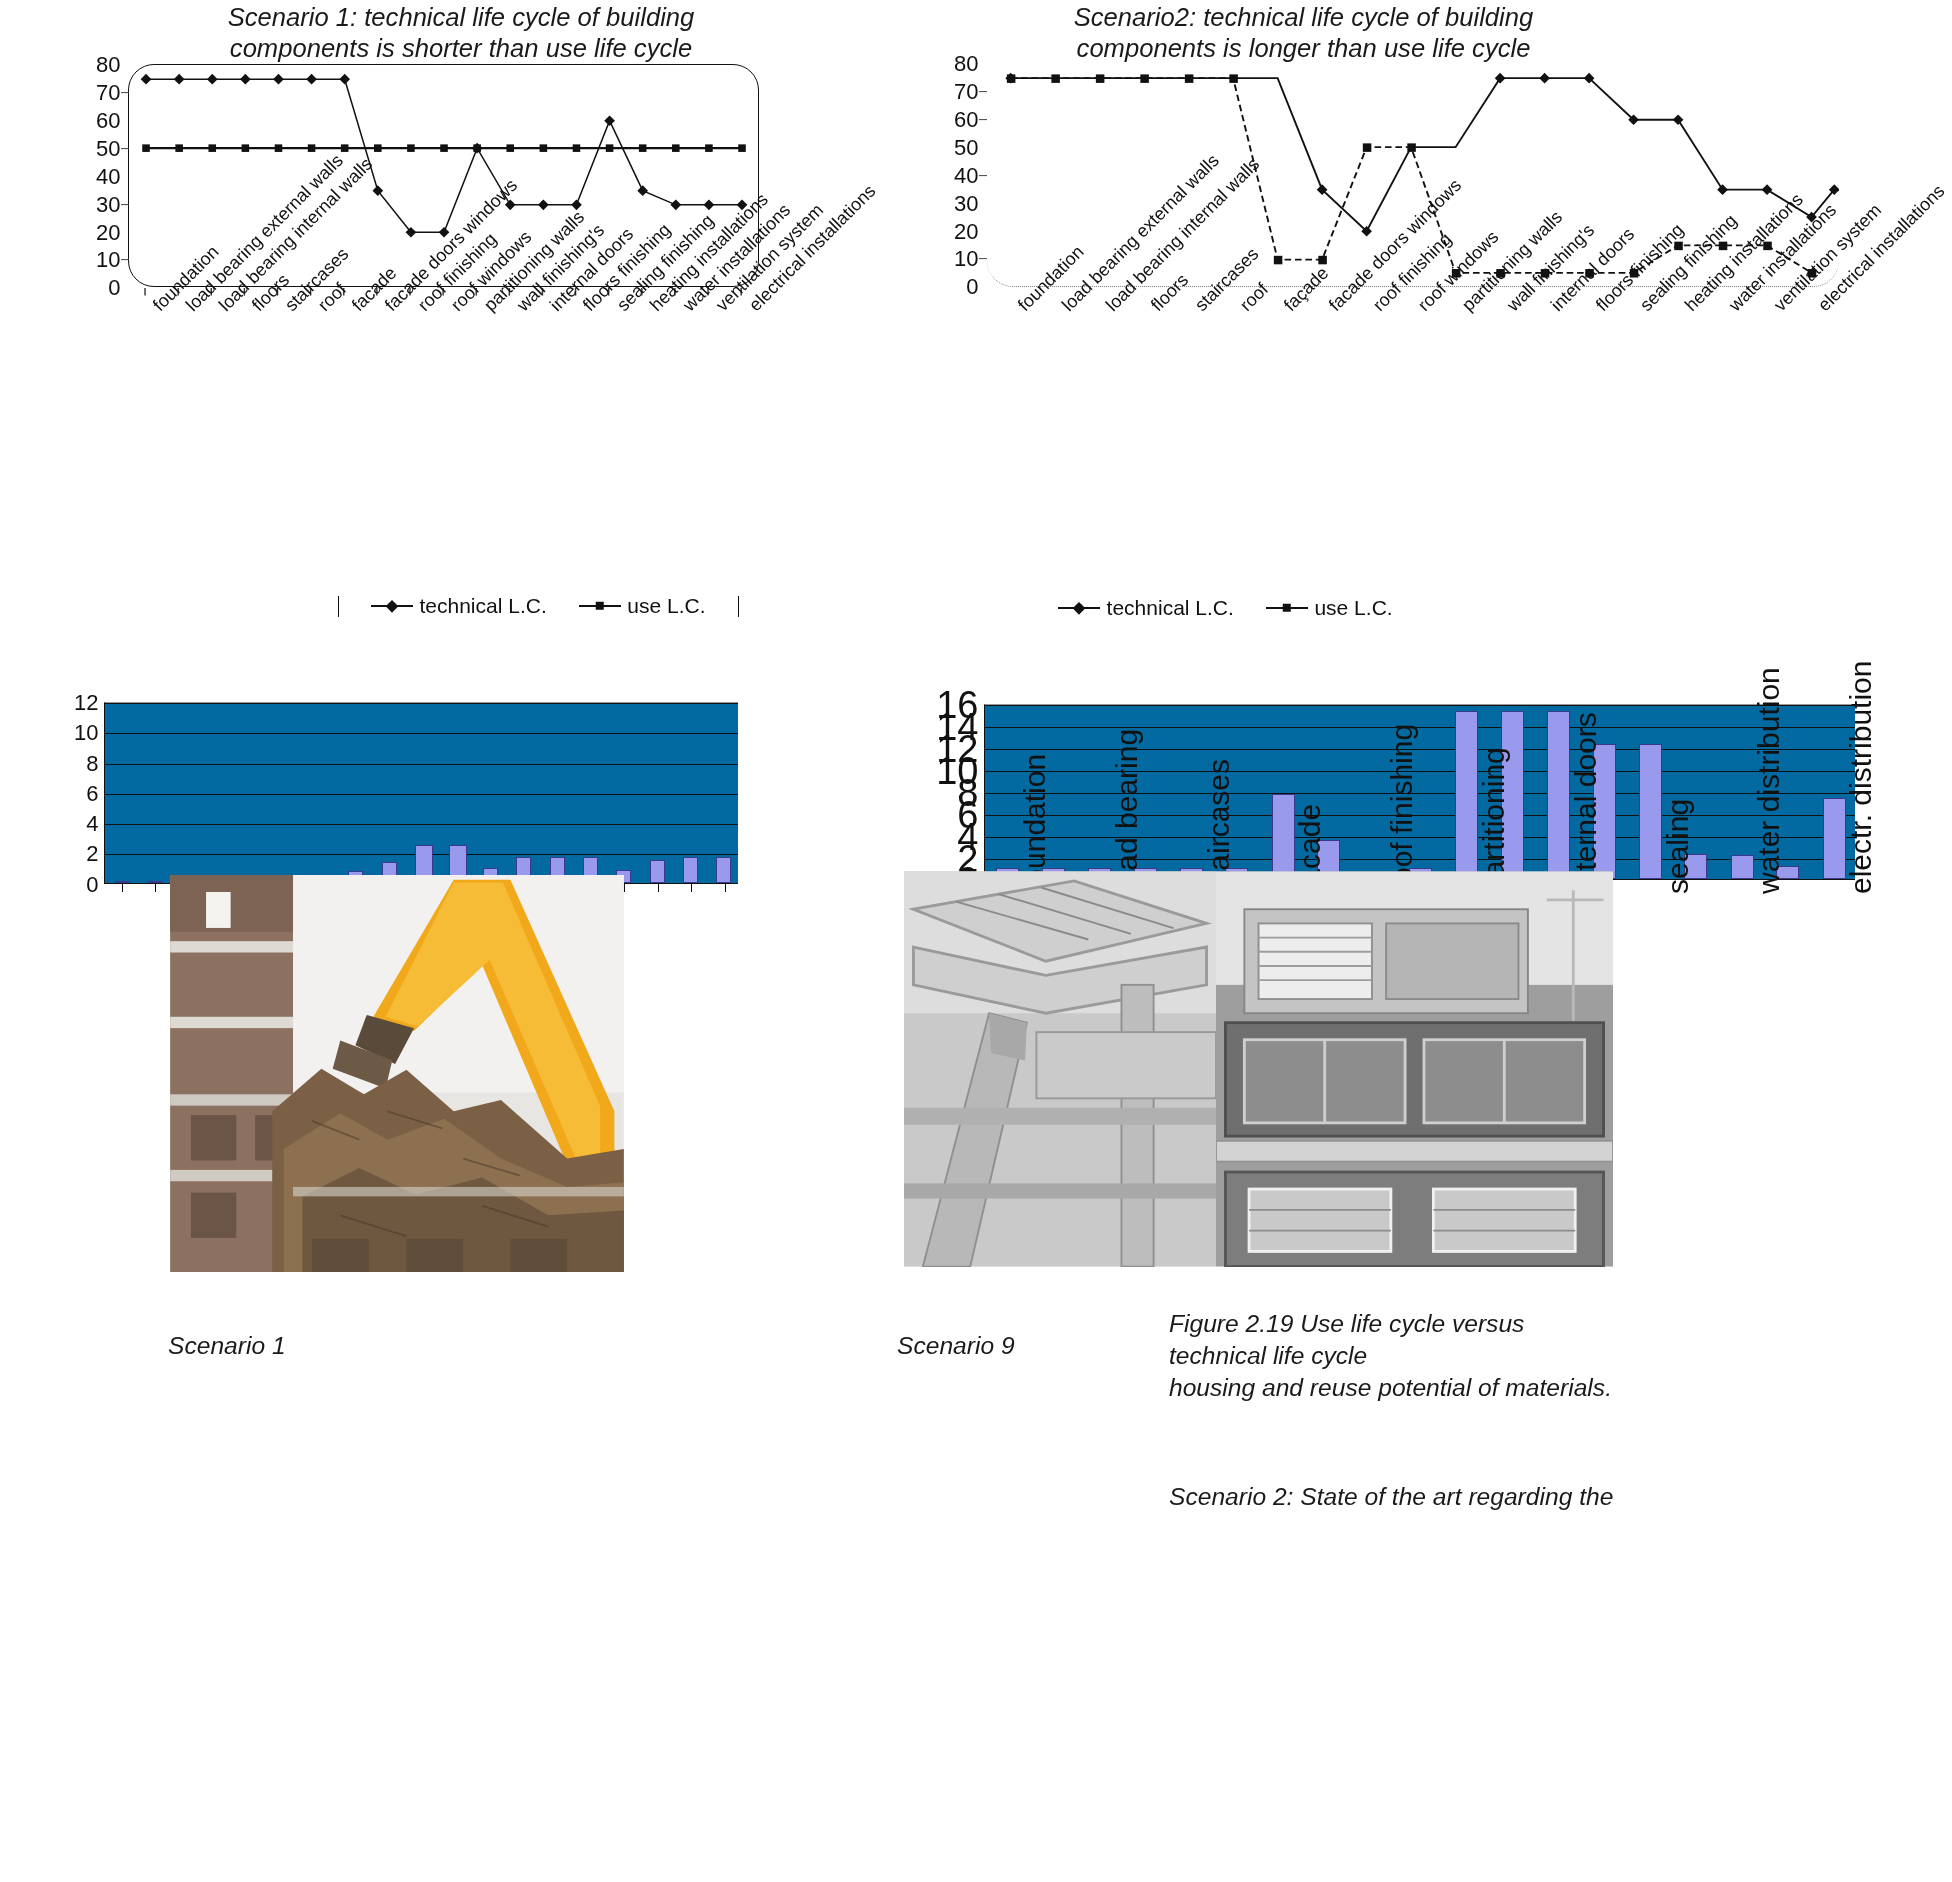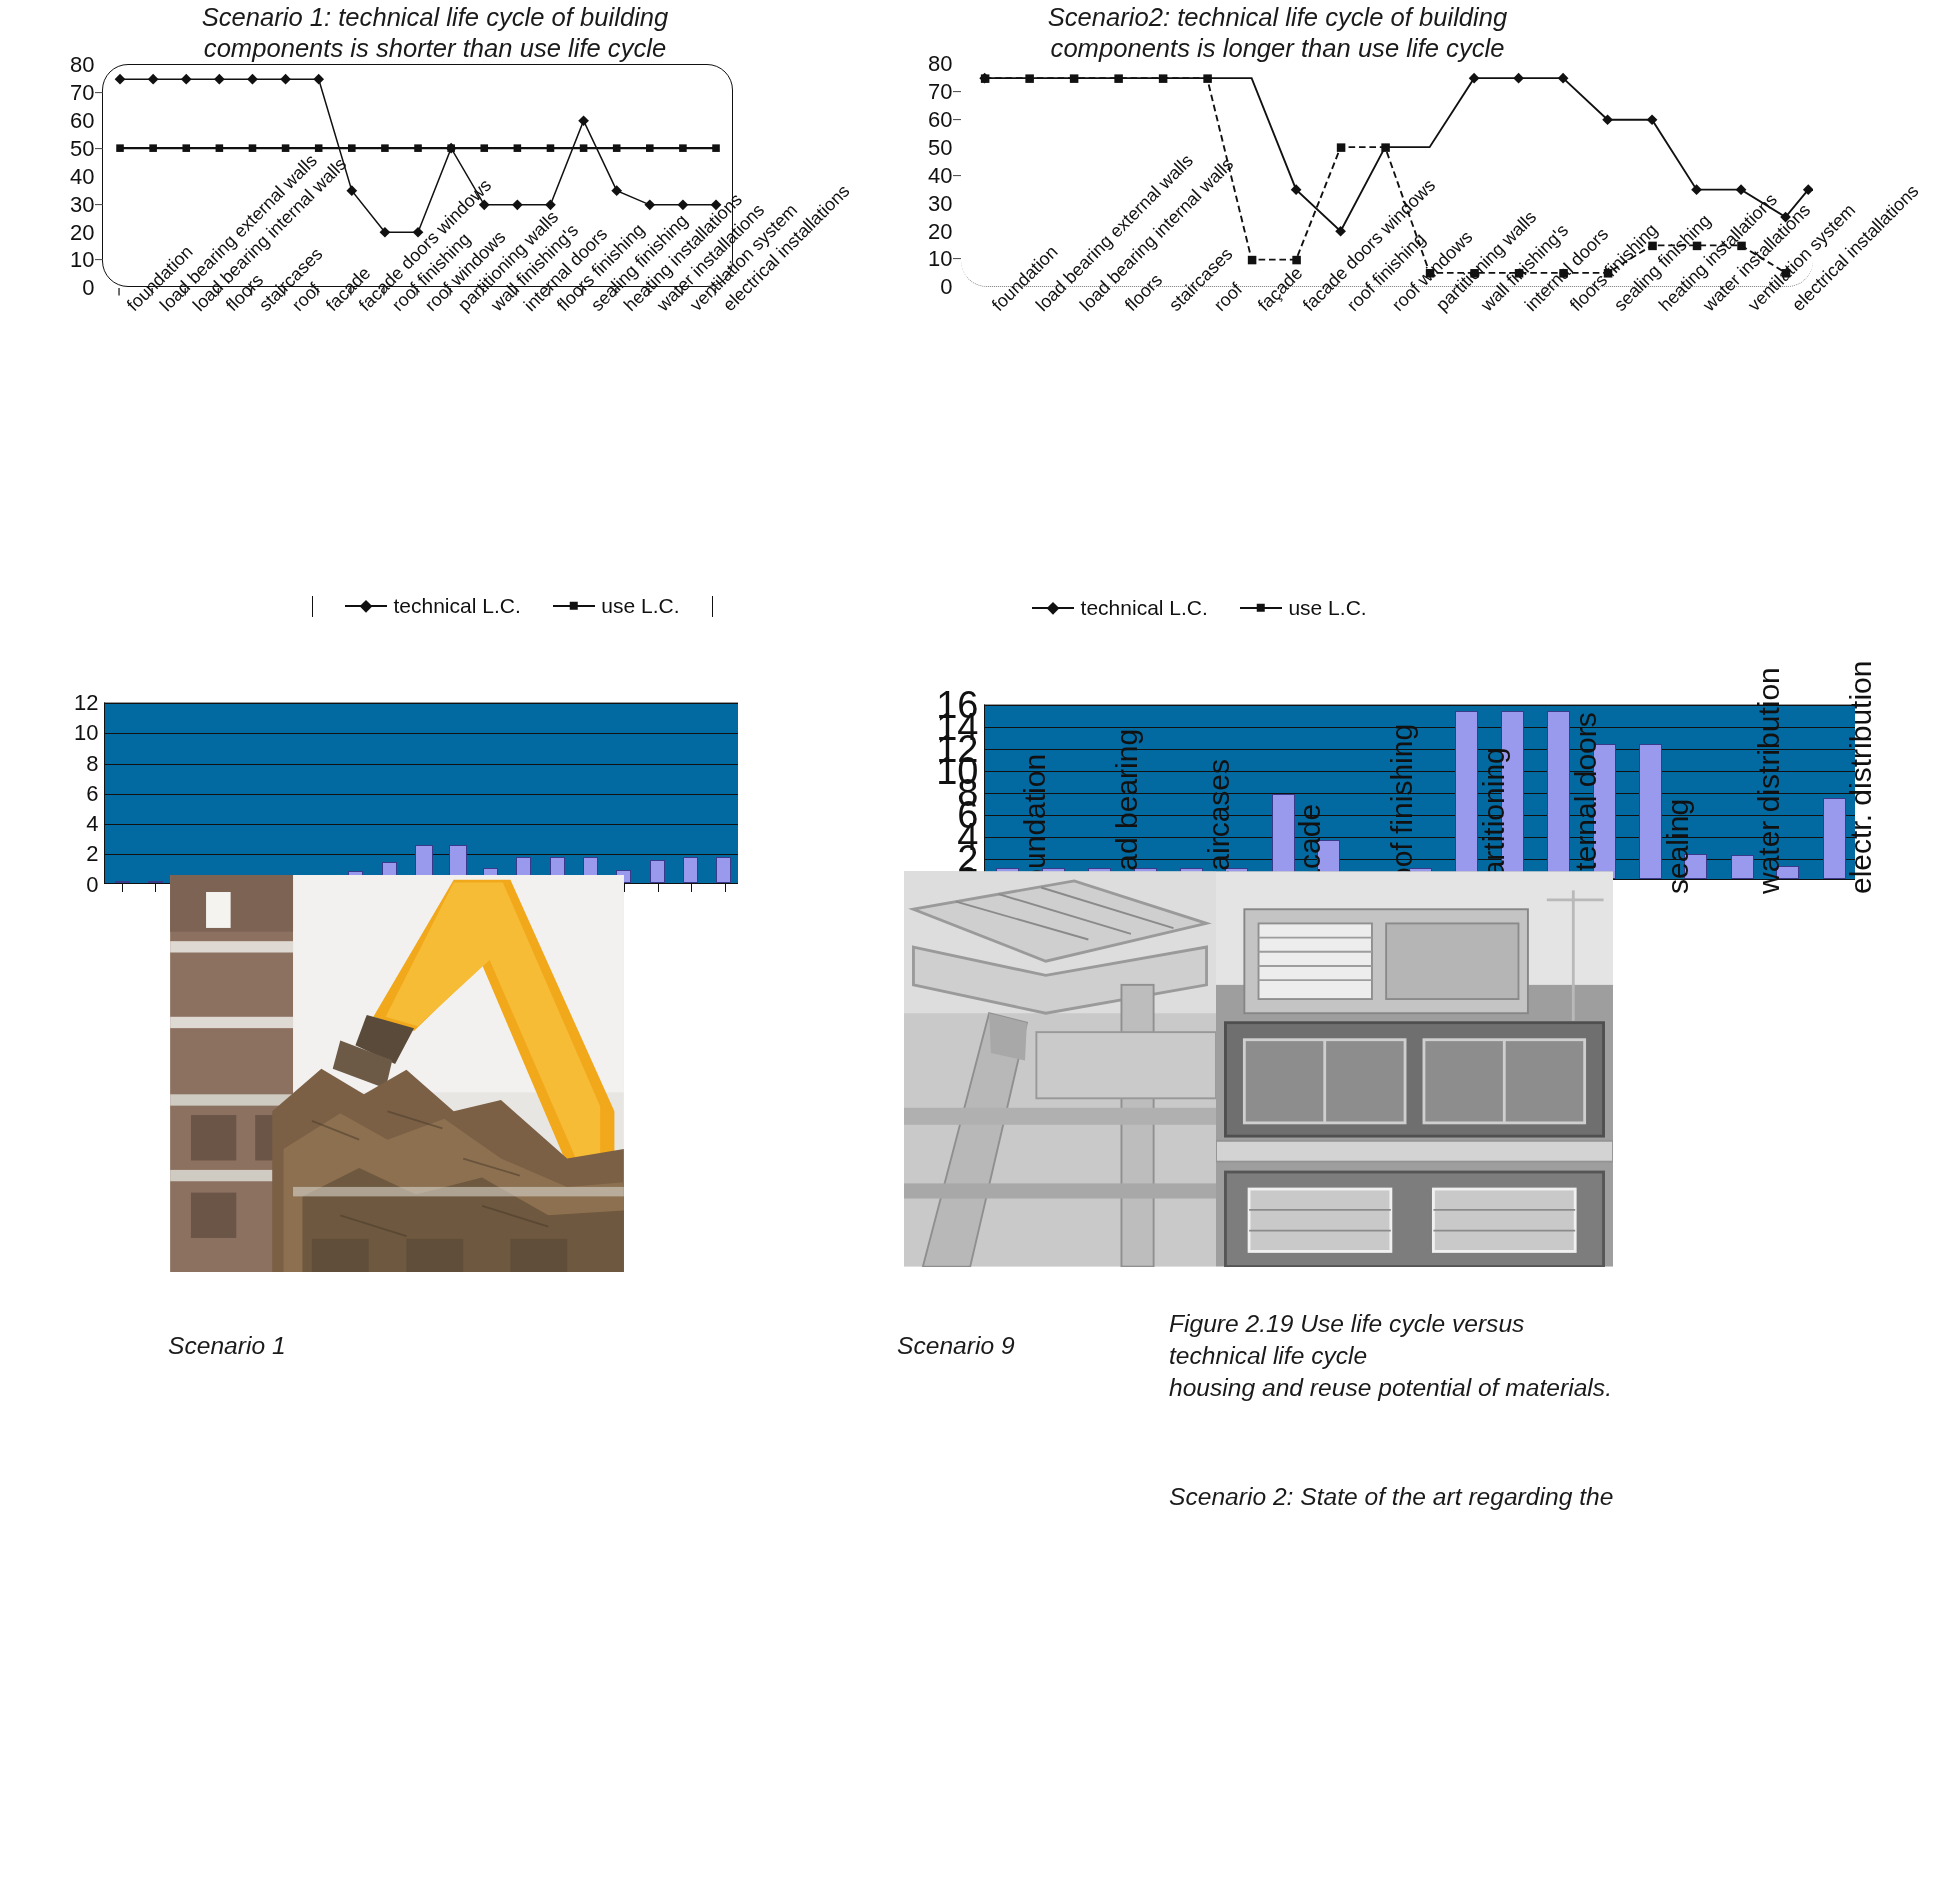--- a/index.html
+++ b/index.html
@@ -20,21 +20,21 @@
   .chart-title {
     font-style: italic;
     font-size: 25.6px;
     line-height: 31px;
     color: #1a1a1a;
     text-align: center;
     font-family: "Liberation Sans", sans-serif;
   }
 
   
-  .lc-wrap { position: absolute; }
+  .lc-wrap { position: absolute; margin-left: 26px; }
   .lc-plot {
     position: absolute;
     border-left: 1.9px solid #111;
     border-bottom: 1.9px solid #111;
     box-sizing: border-box;
     border-radius: 26px;
   }
   .lc-plot.boxed {
     border: 0.9px solid #111;
     border-left: 1.9px solid #111;

